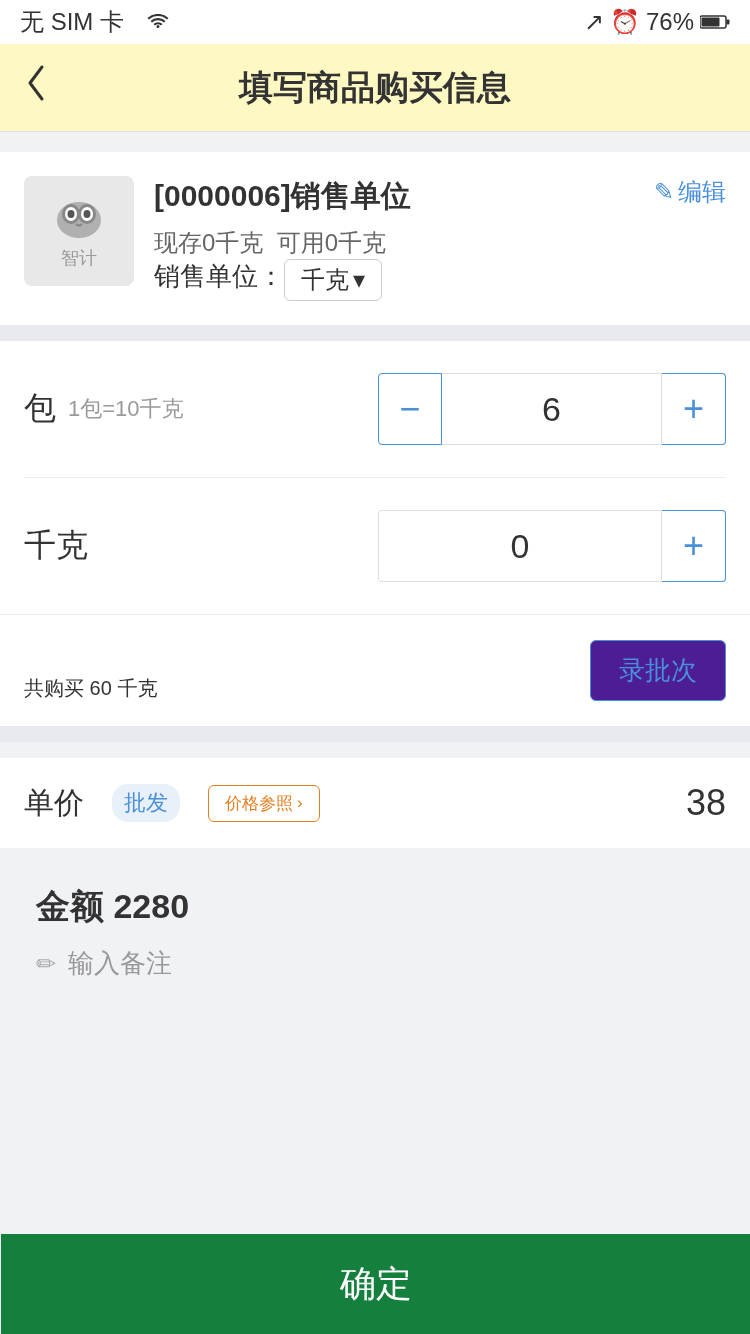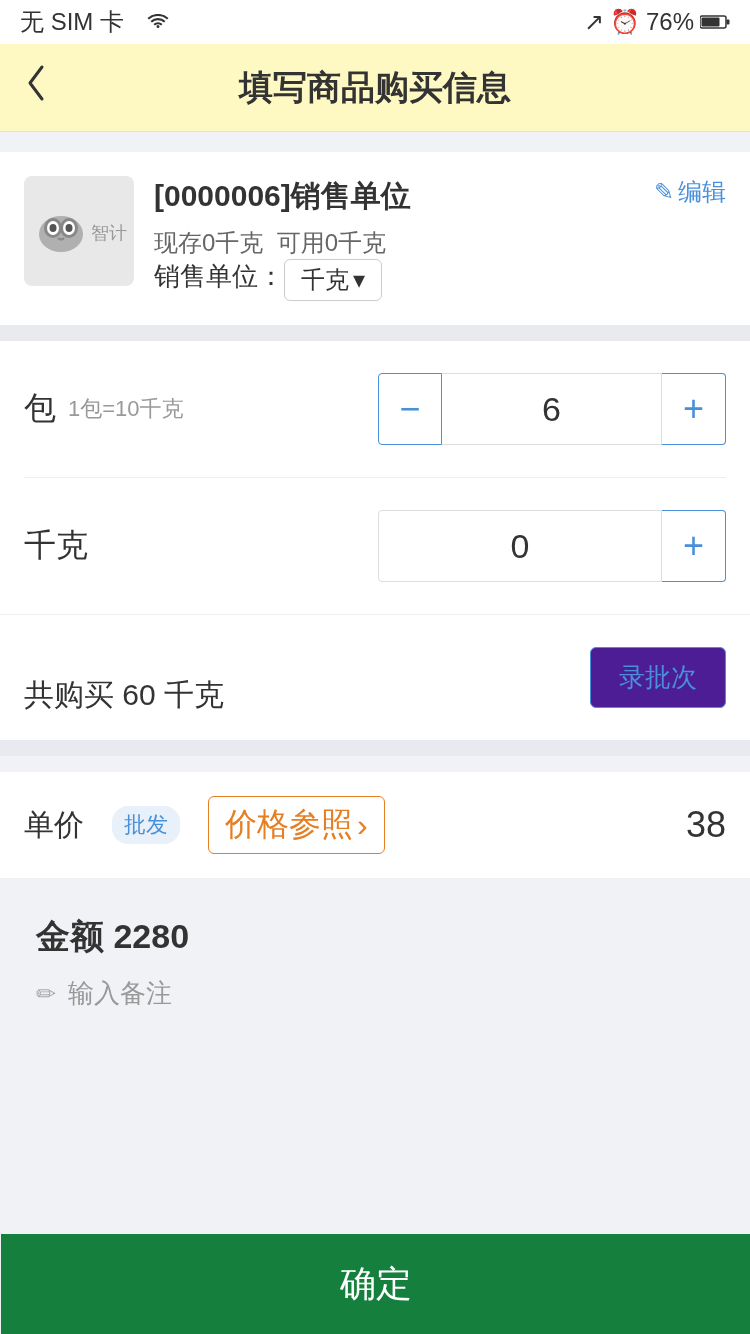--- a/index.html
+++ b/index.html
@@ -59,21 +59,21 @@
       align-items: flex-start;
       gap: 20px;
       margin-top: 20px;
     }
     .product-image {
       width: 110px;
       height: 110px;
       background: #e8e8e8;
       border-radius: 8px;
       display: flex;
-      flex-direction: row;
+      flex-direction: column;
       align-items: center;
       justify-content: center;
       flex-shrink: 0;
     }
     .product-image-label {
       font-size: 18px;
       color: #999;
       margin-top: 4px;
     }
     .product-info { flex: 1; }
@@ -197,21 +197,21 @@
     
     .total-row {
       background: #fff;
       padding: 24px;
       display: flex;
       align-items: center;
       justify-content: space-between;
       border-top: 1px solid #eee;
     }
     .total-text {
-      font-size: 30px;
+      font-size: 20px;
       color: #333;
       margin-top: 36px;
     }
     .record-batch-btn {
       border: 1px solid #4a90d9;
       color: #4a90d9;
       background: #4c1d95;
       padding: 12px 28px;
       font-size: 26px;
       border-radius: 6px;
@@ -237,21 +237,21 @@
       background: #e8f0fa;
       color: #4a90d9;
       font-size: 22px;
       padding: 4px 12px;
       border-radius: 16px;
     }
     .price-ref-btn {
       border: 1px solid #e67e22;
       color: #e67e22;
       background: #fff;
-      font-size: 32px;
+      font-size: 17px;
       padding: 6px 16px;
       border-radius: 6px;
       display: flex;
       align-items: center;
       gap: 4px;
       cursor: pointer;
     }
     .price-value {
       margin-left: auto;
       font-size: 36px;

